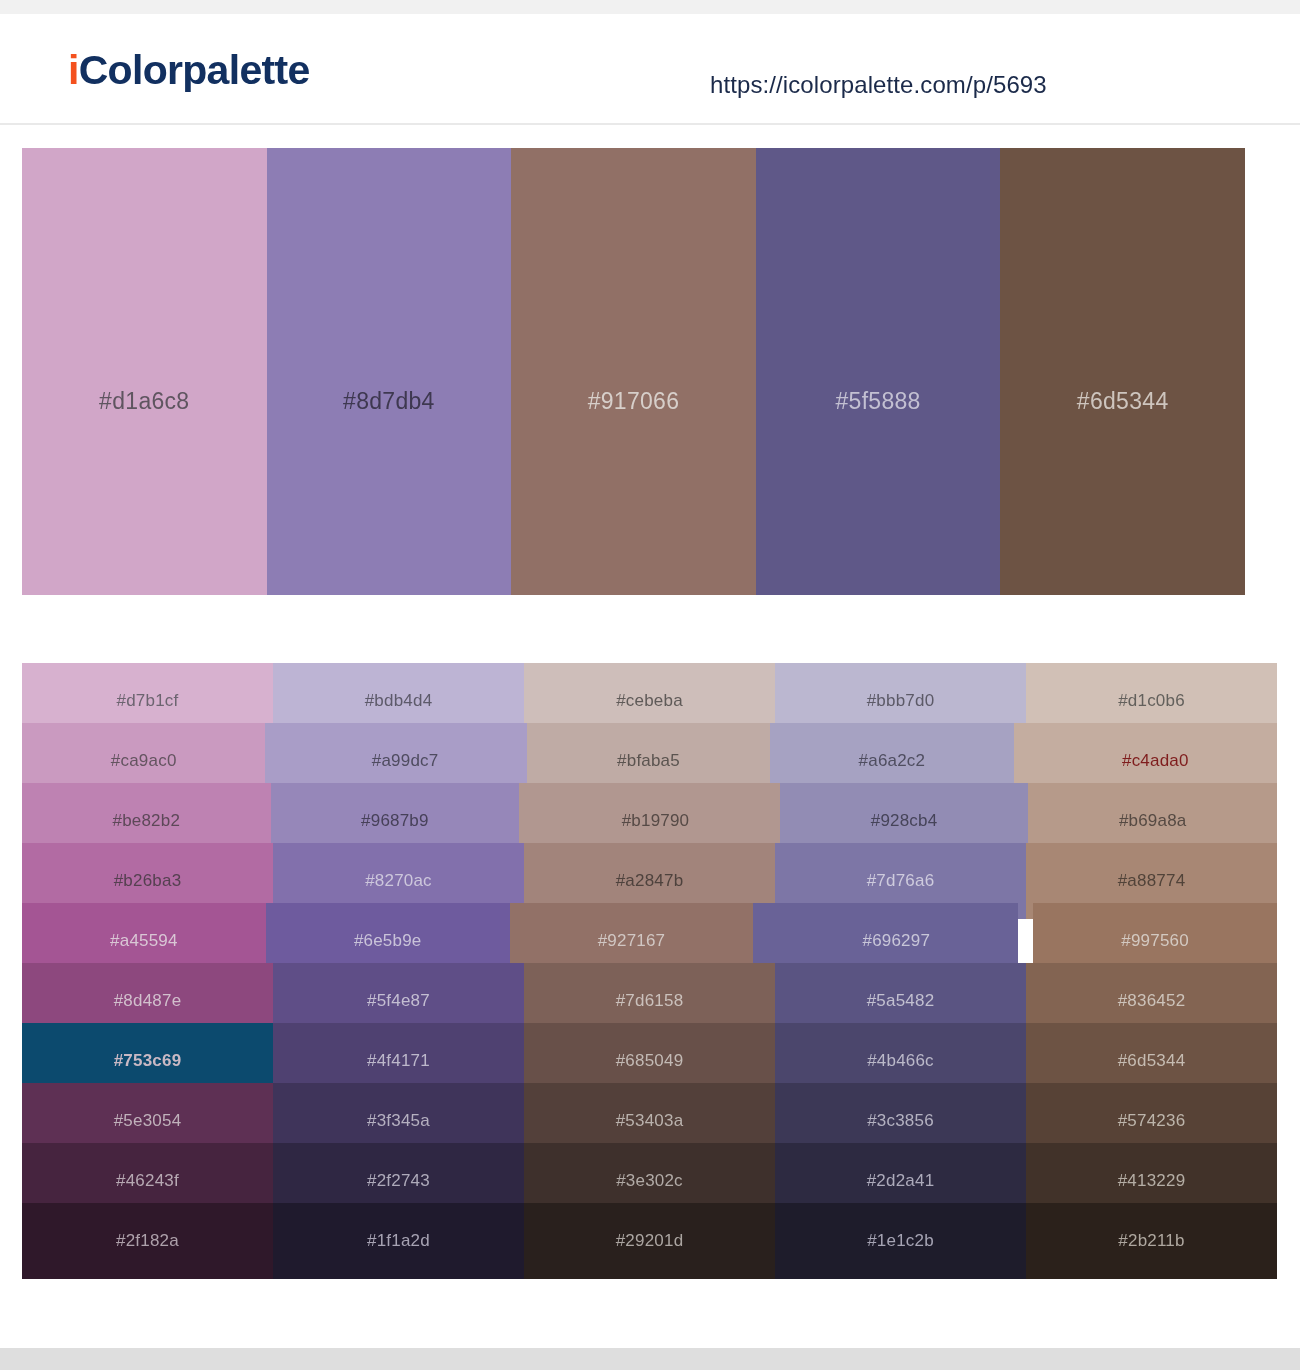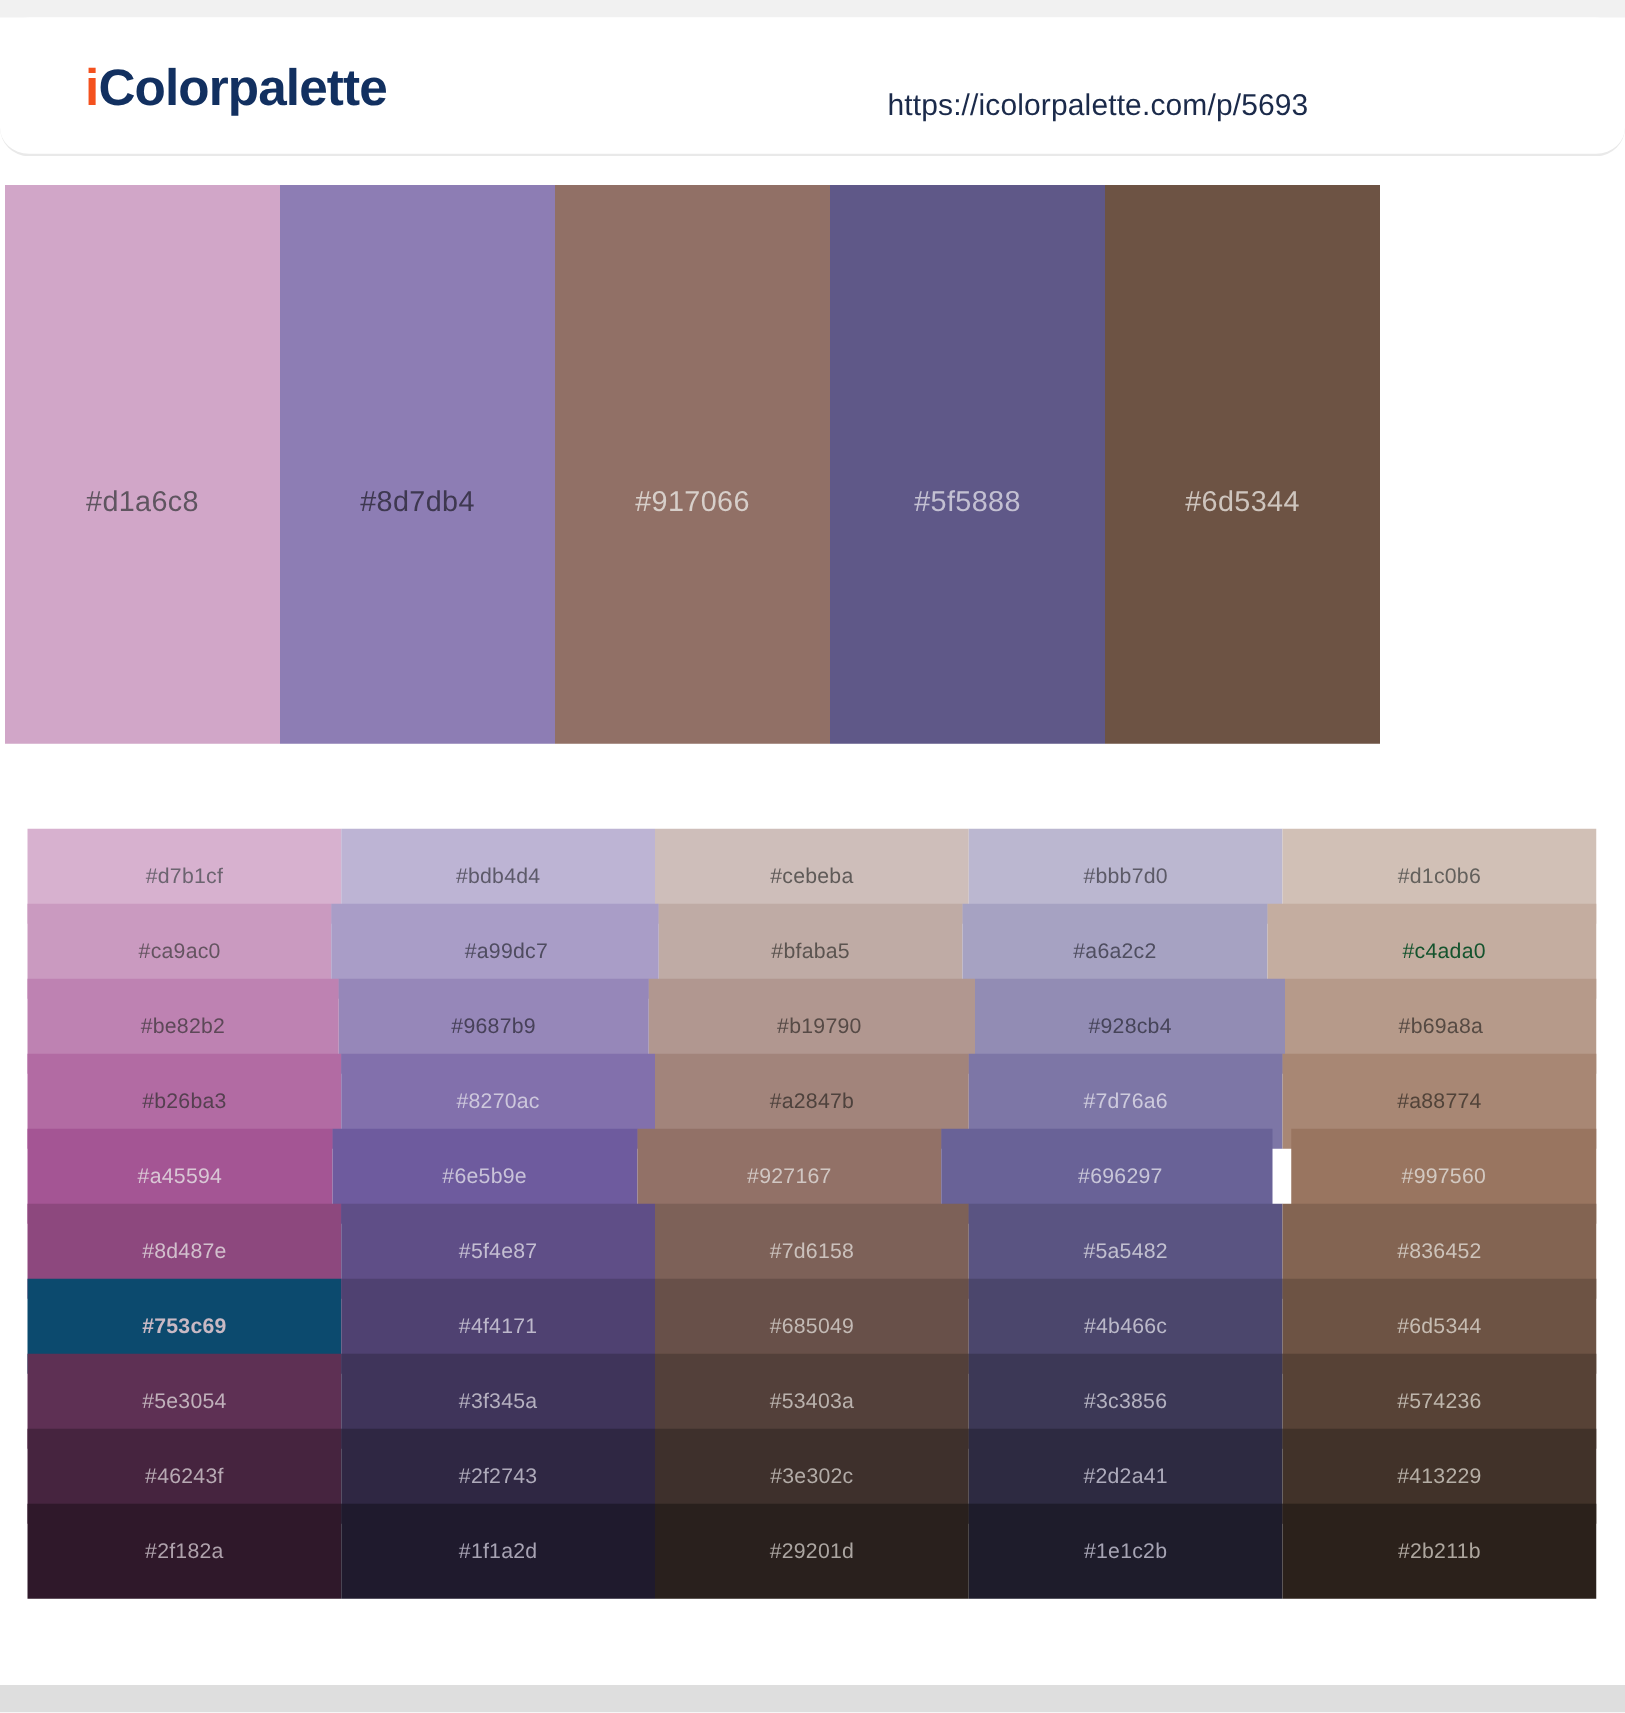--- a/index.html
+++ b/index.html
@@ -29,21 +29,20 @@
 
   
   .site-header {
     position: absolute;
     left: 0; top: 14px;
     width: 1300px; height: 111px;
     background: #ffffff;
     border-bottom: 2px solid #e9e9e9;
     display: flex;
     align-items: center;
-    border-radius: 23px;
   }
 
   .brand {
     position: absolute;
     left: 68px;
     top: 36px;
     font-size: 41px;
     font-weight: bold;
     letter-spacing: -0.7px;
     white-space: nowrap;
@@ -58,23 +57,23 @@
     top: 57px;
     font-size: 24px;
     color: #1b2a4a;
     white-space: nowrap;
     letter-spacing: 0.1px;
   }
 
   
   .palette-main {
     position: absolute;
-    left: 4px;
+    left: 22px;
     top: 148px;
-    width: 1100px;
+    width: 1223px;
     height: 447px;
     display: flex;
   }
   .palette-main .main-swatch {
     flex: 1 1 0;
     position: relative;
   }
   .palette-main .main-swatch .main-label {
     position: absolute;
     left: 0;
@@ -159,21 +158,21 @@
         <div class="shade-cell" style="background: rgb(189, 180, 212); color: rgb(93, 90, 106);">#bdb4d4</div>
         <div class="shade-cell" style="background: rgb(206, 190, 186); color: rgb(95, 90, 88);">#cebeba</div>
         <div class="shade-cell" style="background: rgb(187, 183, 208); color: rgb(92, 90, 103);">#bbb7d0</div>
         <div class="shade-cell" style="background: rgb(209, 192, 182); color: rgb(99, 96, 92);">#d1c0b6</div>
       </div>
       <div class="shade-row">
         <div class="shade-cell" style="background: rgb(202, 154, 192); color: rgb(100, 84, 96);">#ca9ac0</div>
         <div class="shade-cell" style="background: rgb(169, 157, 199); color: rgb(79, 76, 96); padding-left: 18px;">#a99dc7</div>
         <div class="shade-cell" style="background: rgb(191, 171, 165); color: rgb(91, 84, 80);">#bfaba5</div>
         <div class="shade-cell" style="background: rgb(166, 162, 194); color: rgb(79, 78, 96);">#a6a2c2</div>
-        <div class="shade-cell" style="background: rgb(196, 173, 160); color: #14532d; padding-left: 20px;">#c4ada0</div>
+        <div class="shade-cell" style="background: rgb(196, 173, 160); color: #7f1d1d; padding-left: 20px;">#c4ada0</div>
       </div>
       <div class="shade-row">
         <div class="shade-cell" style="background: rgb(190, 130, 178); color: rgb(93, 72, 88);">#be82b2</div>
         <div class="shade-cell" style="background: rgb(150, 135, 185); color: rgb(71, 65, 89);">#9687b9</div>
         <div class="shade-cell" style="background: rgb(177, 151, 144); color: rgb(86, 74, 70); padding-left: 12px;">#b19790</div>
         <div class="shade-cell" style="background: rgb(146, 140, 180); color: rgb(70, 68, 89);">#928cb4</div>
         <div class="shade-cell" style="background: rgb(182, 154, 138); color: rgb(86, 74, 67);">#b69a8a</div>
       </div>
       <div class="shade-row">
         <div class="shade-cell" style="background: rgb(178, 107, 163); color: rgb(85, 64, 80);">#b26ba3</div>

